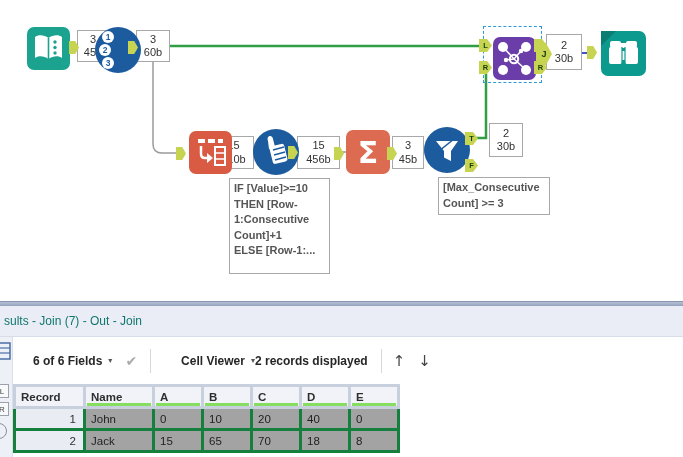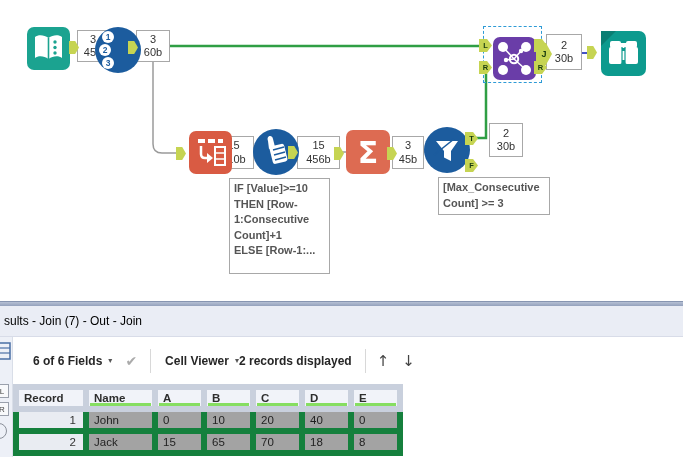--- a/index.html
+++ b/index.html
@@ -48,21 +48,21 @@
   
   #splitter {
     position:absolute; left:0; top:301px; width:683px; height:5px; z-index:6;
     background:linear-gradient(#b6c0d4,#94a1bc); border-top:1px solid #8795b1;
   }
   #panel-titlebar {
     position:absolute; left:0; top:306px; width:683px; height:31px; z-index:6;
     background:#EAEDF5; border-bottom:1px solid #d8dce8;
   }
   #panel-title {
-    position:absolute; left:4px; top:0; line-height:31px; font-size:12px; color:#000000;
+    position:absolute; left:4px; top:0; line-height:31px; font-size:12px; color:#0f766e;
   }
   #side-strip {
     position:absolute; left:0; top:337px; width:13px; height:120px; z-index:6;
     background:#EDF0F7; border-right:1px solid #d9dee8;
   }
   .strip-btn {
     position:absolute; background:#f8f9fb; border:1px solid #9aa0ac;
     font-size:8px; color:#444; display:flex; align-items:center; justify-content:center;
   }
   #toolbar {
@@ -72,21 +72,21 @@
   }
   .caret { font-size:8px; color:#555; margin-left:6px; font-family:"DejaVu Sans", sans-serif; }
   .tsep { width:1px; height:24px; background:#d8d8d8; margin-left:13px; }
   .check { color:#ababab; font-size:14px; margin-left:13px; font-family:"DejaVu Sans", sans-serif; }
   .arrow { font-size:15px; color:#444; font-weight:400; font-family:"DejaVu Sans", sans-serif; }
   #grid {
     position:absolute; left:13px; top:384px; z-index:6;
     border-collapse:collapse; table-layout:fixed; font-size:11.5px;
   }
   #grid th, #grid td {
-    border:6px solid #15803d; height:22px; padding:0 0 0 5px;
+    border:3px solid #15803d; height:22px; padding:0 0 0 5px;
     text-align:left; overflow:hidden; white-space:nowrap; font-weight:400;
   }
   #grid th {
     background:#F1F3F9; font-weight:bold; color:#2e2e2e; position:relative;
     border-color:#C9D0DD;
   }
   #grid th .gbar {
     position:absolute; left:1px; right:1px; bottom:0; height:3px; background:#86DE61;
   }
   #grid td.rec { background:#E9ECF2; text-align:right; padding:0 7px 0 0; color:#333; }
@@ -257,21 +257,21 @@
     <div class="strip-btn" style="left:-5px;top:47px;width:14px;height:14px">L</div>
     <div class="strip-btn" style="left:-5px;top:65px;width:14px;height:14px">R</div>
     <div style="position:absolute;left:-9px;top:86px;width:16px;height:16px;border:1.5px solid #8A8F99;border-radius:50%"></div>
   </div>
 
   <div id="toolbar">
     <span>6 of 6 Fields</span>
     <span class="caret">▾</span>
     <span class="check">✔</span>
     <span class="tsep"></span>
-    <span style="margin-left:14px">Cell Viewer</span>
+    <span style="margin-left:30px">Cell Viewer</span>
     <span class="caret">▾</span>
     <span style="">2 records displayed</span>
     <span class="tsep"></span>
     <span class="arrow" style="margin-left:11px">↑</span>
     <span class="arrow" style="margin-left:13px">↓</span>
   </div>
 
   <table id="grid">
     <colgroup>
       <col style="width:70px">

